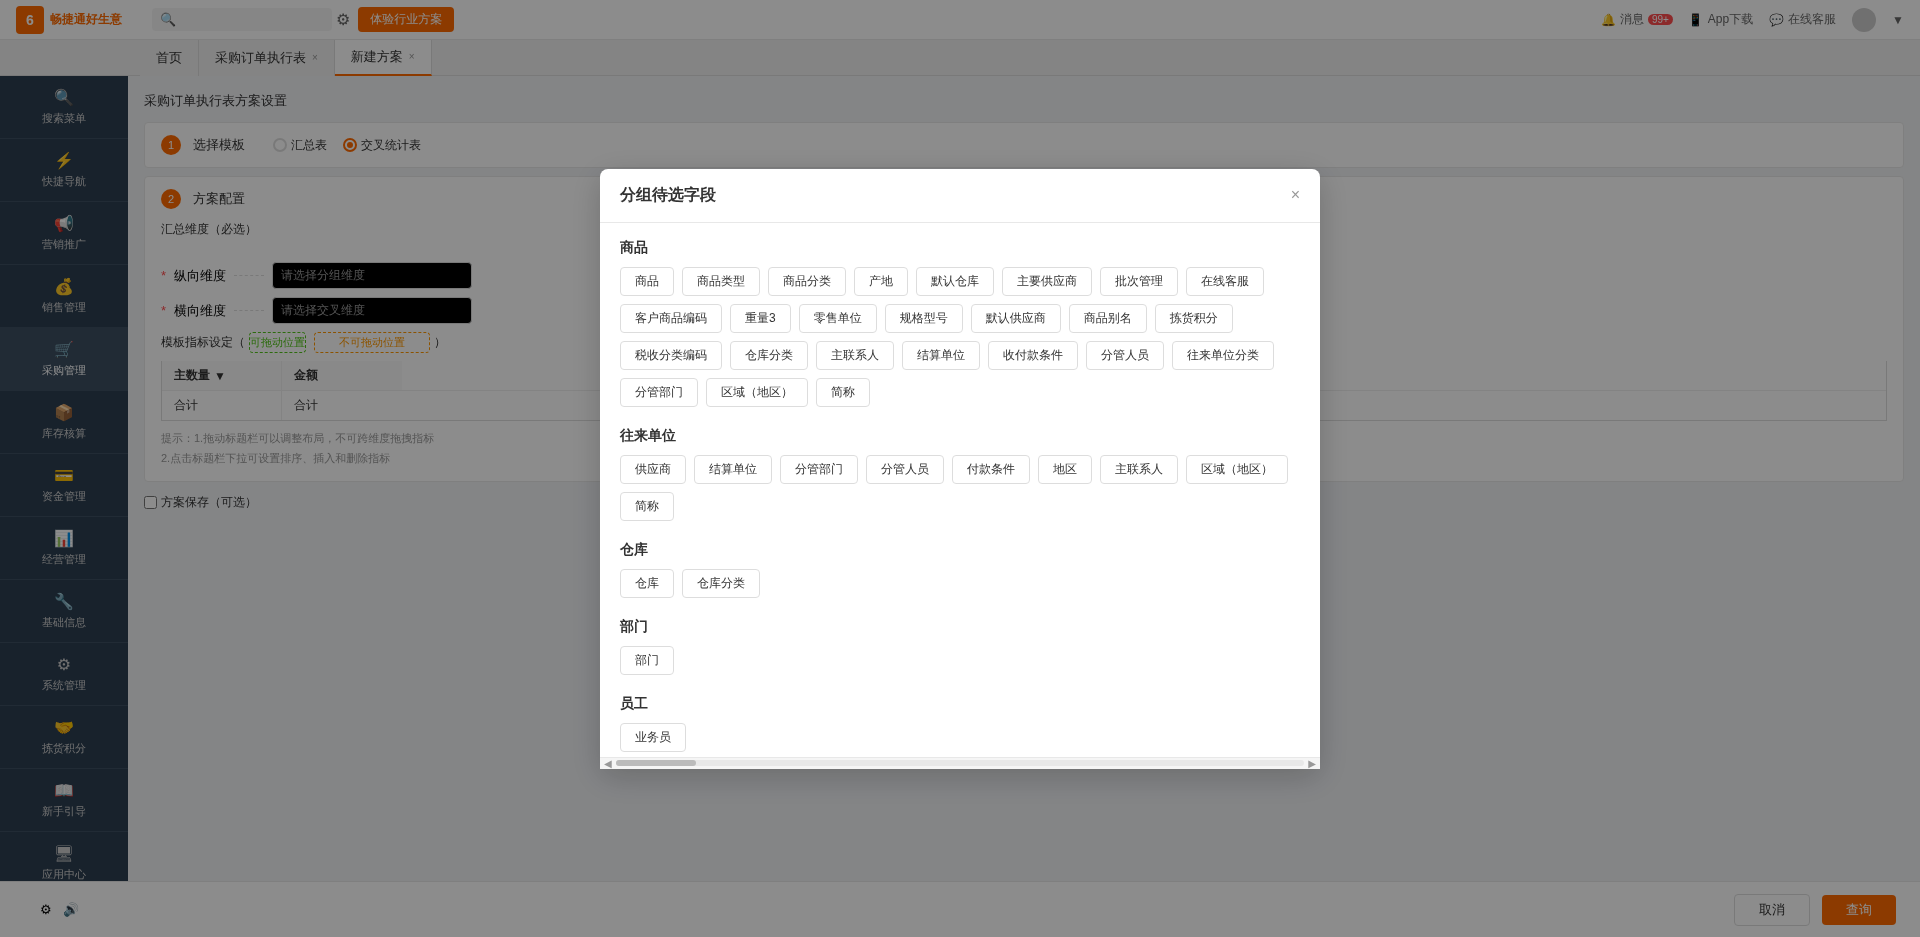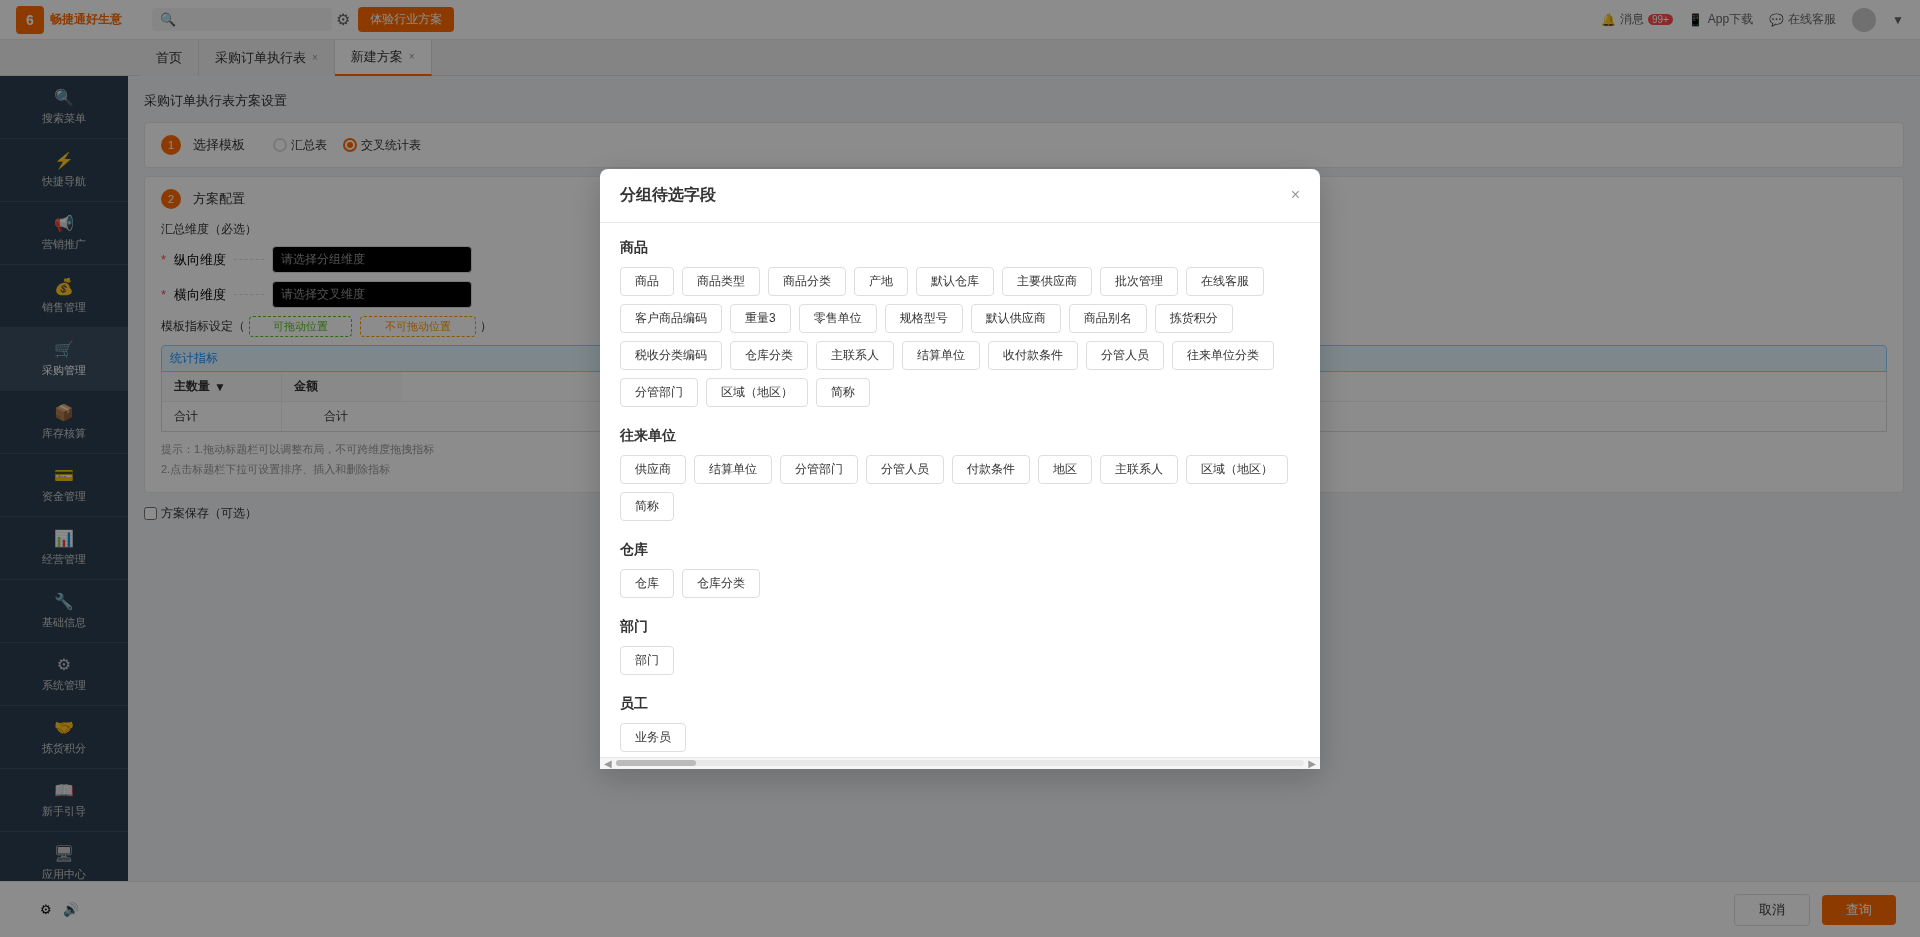--- a/index.html
+++ b/index.html
@@ -107,42 +107,42 @@
     .radio-circle {
       width: 14px; height: 14px; border-radius: 50%; border: 2px solid #ddd;
       display: flex; align-items: center; justify-content: center;
     }
     .radio-circle.selected { border-color: #ff6b00; }
     .radio-circle.selected::after {
       content: ''; width: 6px; height: 6px; border-radius: 50%; background: #ff6b00;
     }
 
     .config-area { background: #fff; border: 1px solid #e8e8e8; border-radius: 4px; padding: 12px 16px; }
-    .config-label { font-size: 12px; color: #333; margin-bottom: 8px; }
+    .config-label { font-size: 12px; color: #333; margin-bottom: 24px; }
     .config-row { display: flex; align-items: center; gap: 8px; margin-bottom: 8px; }
     .required { color: #ff4d4f; }
     .select-placeholder {
       border: 1px solid #ddd; border-radius: 4px; padding: 4px 8px;
       font-size: 12px; color: #999; min-width: 200px; background: #000000;
     }
     .divider-line { border: none; border-top: 1px dashed #ddd; width: 30px; }
 
     .template-settings-row { display: flex; align-items: center; gap: 4px; font-size: 12px; color: #333; margin-top: 8px; }
     .draggable-tag {
-      border: 1px dashed #52c41a; color: #52c41a; padding: 2px 23px; border-radius: 4px; font-size: 11px; cursor: pointer;
+      border: 1px dashed #52c41a; color: #52c41a; padding: 2px 0; border-radius: 4px; font-size: 11px; cursor: pointer;
     }
     .non-draggable-tag {
       border: 1px dashed #ff9800; color: #ff9800; padding: 2px 24px; border-radius: 4px; font-size: 11px; cursor: pointer;
     }
 
     .stats-section { margin-top: 8px; }
     .stats-header { background: #e6f7ff; border: 1px solid #91d5ff; border-radius: 4px 4px 0 0; padding: 4px 8px; font-size: 12px; color: #1890ff; }
     .stats-table { border: 1px solid #ddd; border-top: none; }
     .stats-table-row { display: flex; border-bottom: 1px solid #eee; }
-    .stats-table-row:last-child { border-bottom: none; gap: 30px; }
+    .stats-table-row:last-child { border-bottom: none; }
     .stats-cell {
       padding: 6px 12px; font-size: 12px; color: #333; border-right: 1px solid #eee; min-width: 120px;
     }
     .stats-cell:last-child { border-right: none; }
     .stats-cell.header { background: #fafafa; font-weight: bold; }
 
     .dropdown-trigger {
       display: flex; align-items: center; gap: 4px; cursor: pointer; font-size: 12px; color: #333;
     }
 
@@ -361,21 +361,20 @@
 
       <div class="template-settings-row">
         <span>模板指标设定（</span>
         <span class="draggable-tag">可拖动位置</span>
         <span></span>
         <span class="non-draggable-tag">不可拖动位置</span>
         <span>）</span>
       </div>
 
       <div class="stats-section">
-        <div class="stats-header">统计指标</div>
         <div class="stats-table">
           <div class="stats-table-row">
             <div class="stats-cell header">
               <div class="dropdown-trigger">
                 <span>主数量</span>
                 <span>▼</span>
               </div>
             </div>
             <div class="stats-cell header">金额</div>
           </div>

